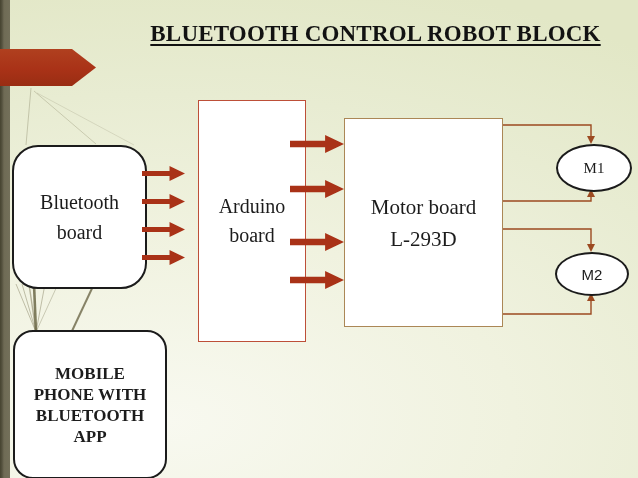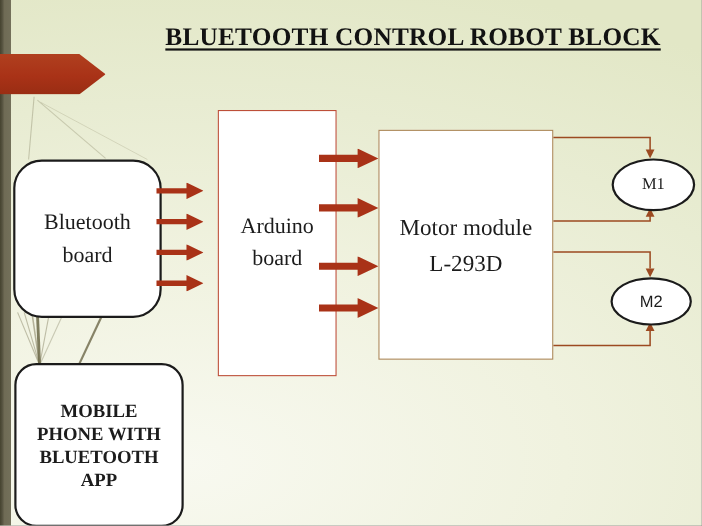--- a/index.html
+++ b/index.html
@@ -116,21 +116,21 @@
 
   <div class="node bluetooth">
     <div class="inner">Bluetooth board</div>
   </div>
 
   <div class="node arduino">
     <div class="inner">Arduino board</div>
   </div>
 
   <div class="node motor">
-    <div class="inner">Motor module L-293D</div>
+    <div class="inner">Motor board L-293D</div>
   </div>
 
   <div class="node mobile">
     <div class="inner">MOBILE PHONE WITH BLUETOOTH APP</div>
   </div>
 
   <div class="node m-ellipse m1">
     <span>M1</span>
   </div>
 

